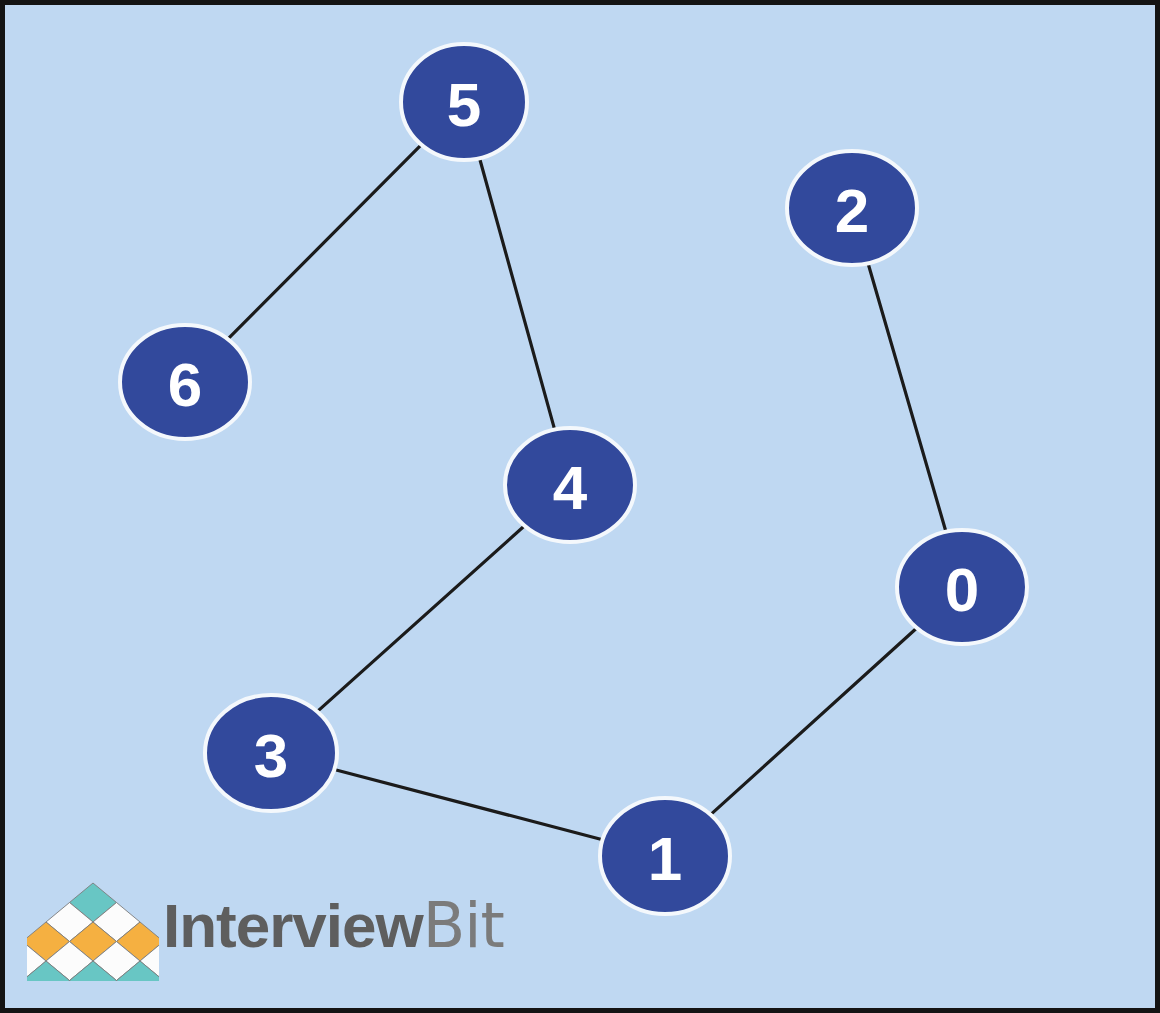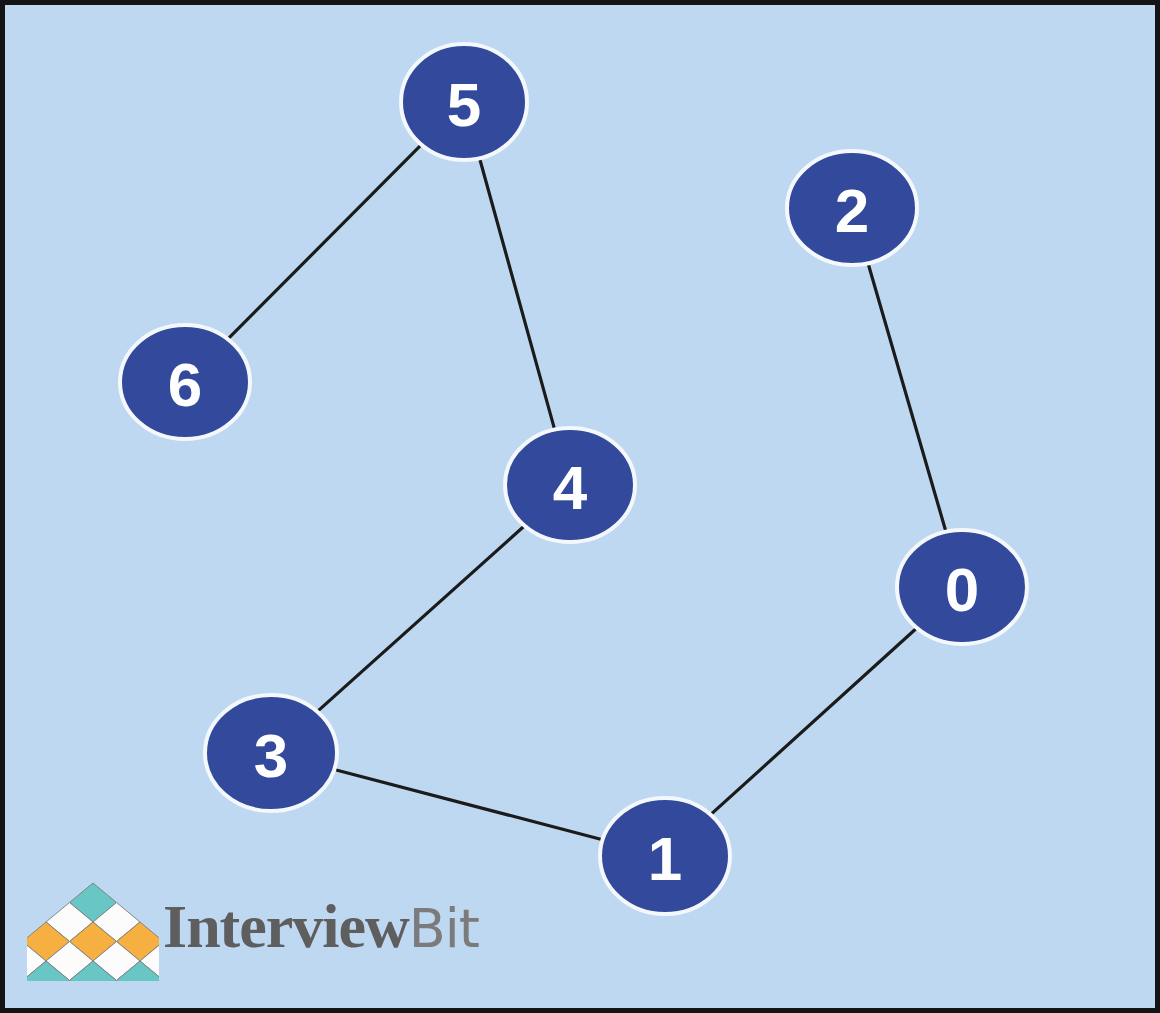--- a/index.html
+++ b/index.html
@@ -61,29 +61,29 @@
     height: 100px;
   }
   .logo-word {
     position: absolute;
     left: 136px;
     top: 14px;
     white-space: nowrap;
     line-height: 1;
   }
   .word-interview {
-    font-family: Liberation Serif, serif;
+    font-family: Liberation Sans, sans-serif;
     font-size: 62px;
     font-weight: bold;
     color: #5e5e5e;
     letter-spacing: -1px;
   }
   .word-bit {
     font-family: "DejaVu Sans", sans-serif;
-    font-size: 54px;
+    font-size: 62px;
     font-weight: normal;
     color: #7b7b7b;
     letter-spacing: -1px;
   }
 </style>
 </head>
 <body>
 
 <div id="canvas">
 

